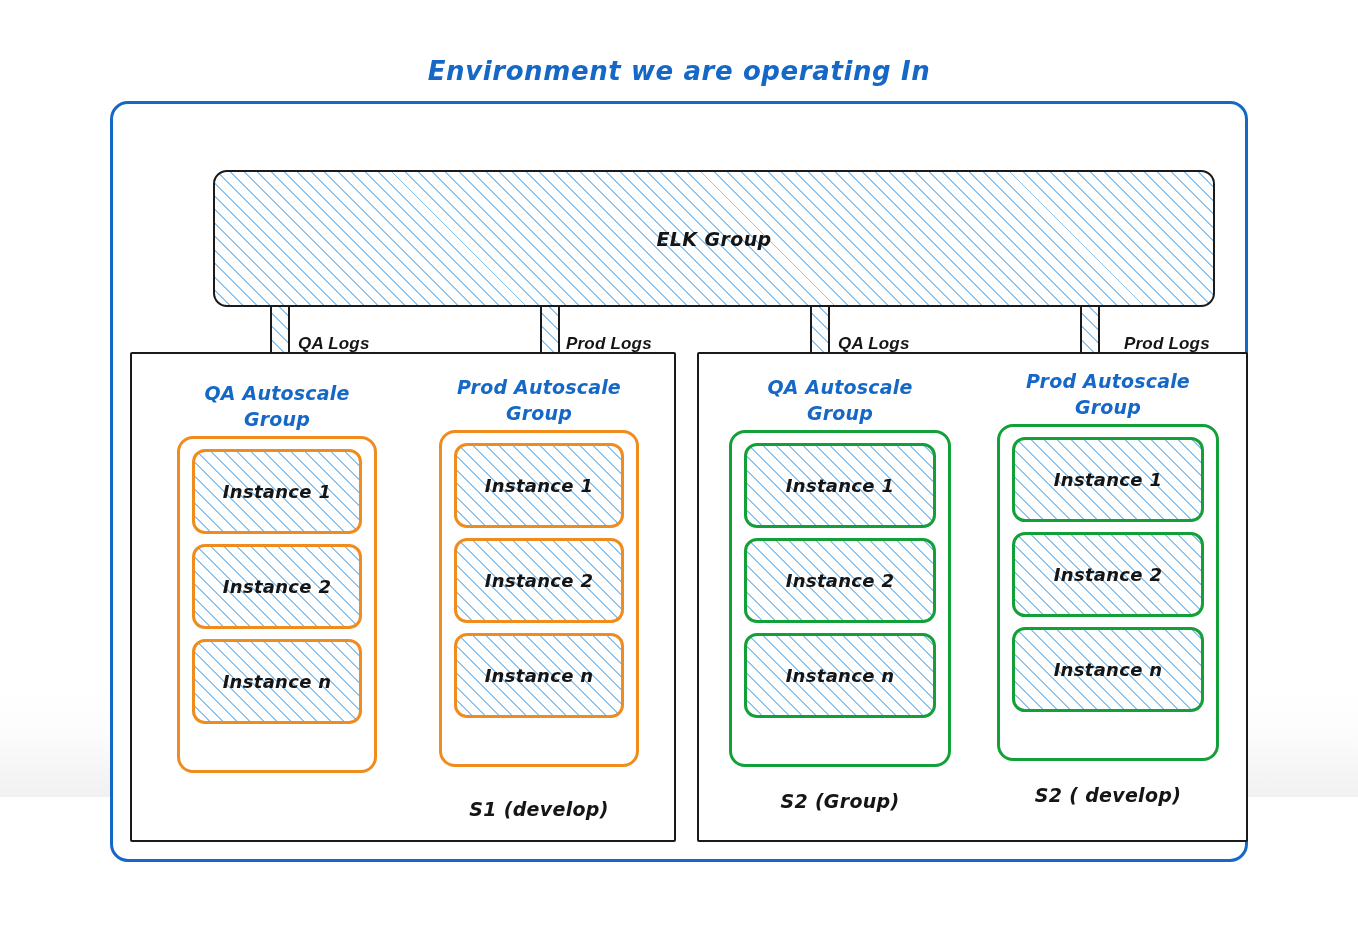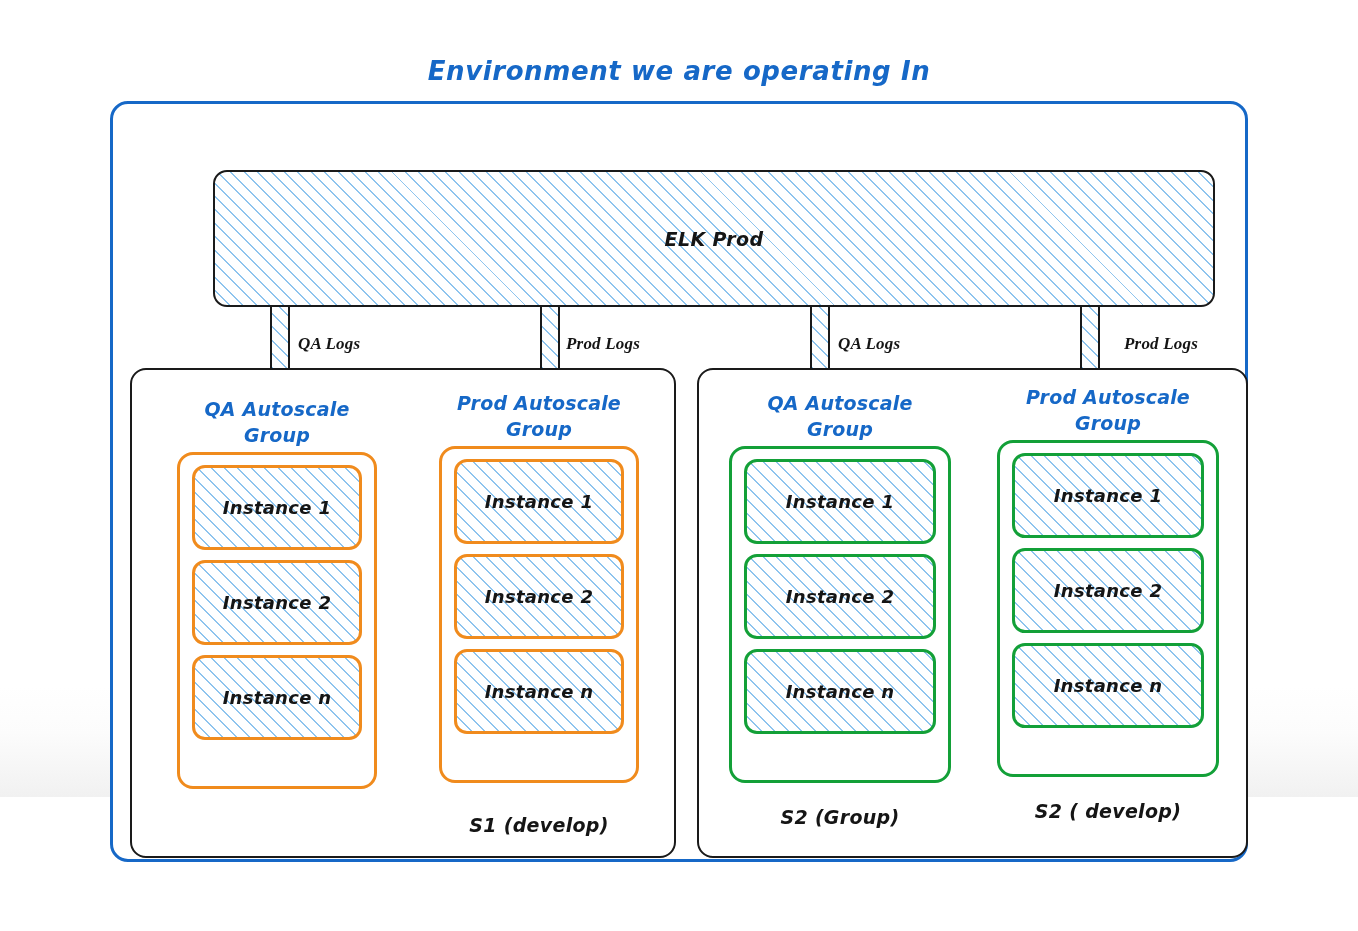--- a/index.html
+++ b/index.html
@@ -93,36 +93,36 @@
     top: 307px;
     width: 20px;
     height: 61px;
     border-left: 2.5px solid #1a1a1a;
     border-right: 2.5px solid #1a1a1a;
     box-sizing: border-box;
   }
   .connector-label {
     position: absolute;
     top: 334px;
-    font-family: Liberation Serif, serif;
+    font-family: Liberation Sans, sans-serif;
     font-size: 17px;
     font-weight: 600;
     font-style: italic;
     color: #151515;
     white-space: nowrap;
     letter-spacing: .2px;
   }
 
   
   .site-panel {
     position: absolute;
-    top: 368px;
+    top: 352px;
     height: 490px;
     border: 2.5px solid #1a1a1a;
-    border-radius: 16px;
+    border-radius: 2px;
     box-sizing: border-box;
     background: #ffffff;
     text-decoration: underline;
   }
   #site-panel-0 { left: 130px; width: 546px; }
   #site-panel-1 { left: 697px; width: 551px; }
 
   
   .asg-column {
     position: absolute;
@@ -196,21 +196,21 @@
 </head>
 <body>
 
 <div id="canvas">
 
   <div id="diagram-title">Environment we are operating In</div>
 
   <div id="outer-frame"></div>
 
   <div id="elk-stack" class="hatch">
-    <span class="elk-label">ELK Prod</span>
+    <span class="elk-label">ELK Group</span>
   </div>
 
   <div class="connector hatch" style="left:270px;"></div>
   <div class="connector-label" style="left:298px;">QA Logs</div>
 
   <div class="connector hatch" style="left:540px;"></div>
   <div class="connector-label" style="left:566px;">Prod Logs</div>
 
   <div class="connector hatch" style="left:810px;"></div>
   <div class="connector-label" style="left:838px;">QA Logs</div>

